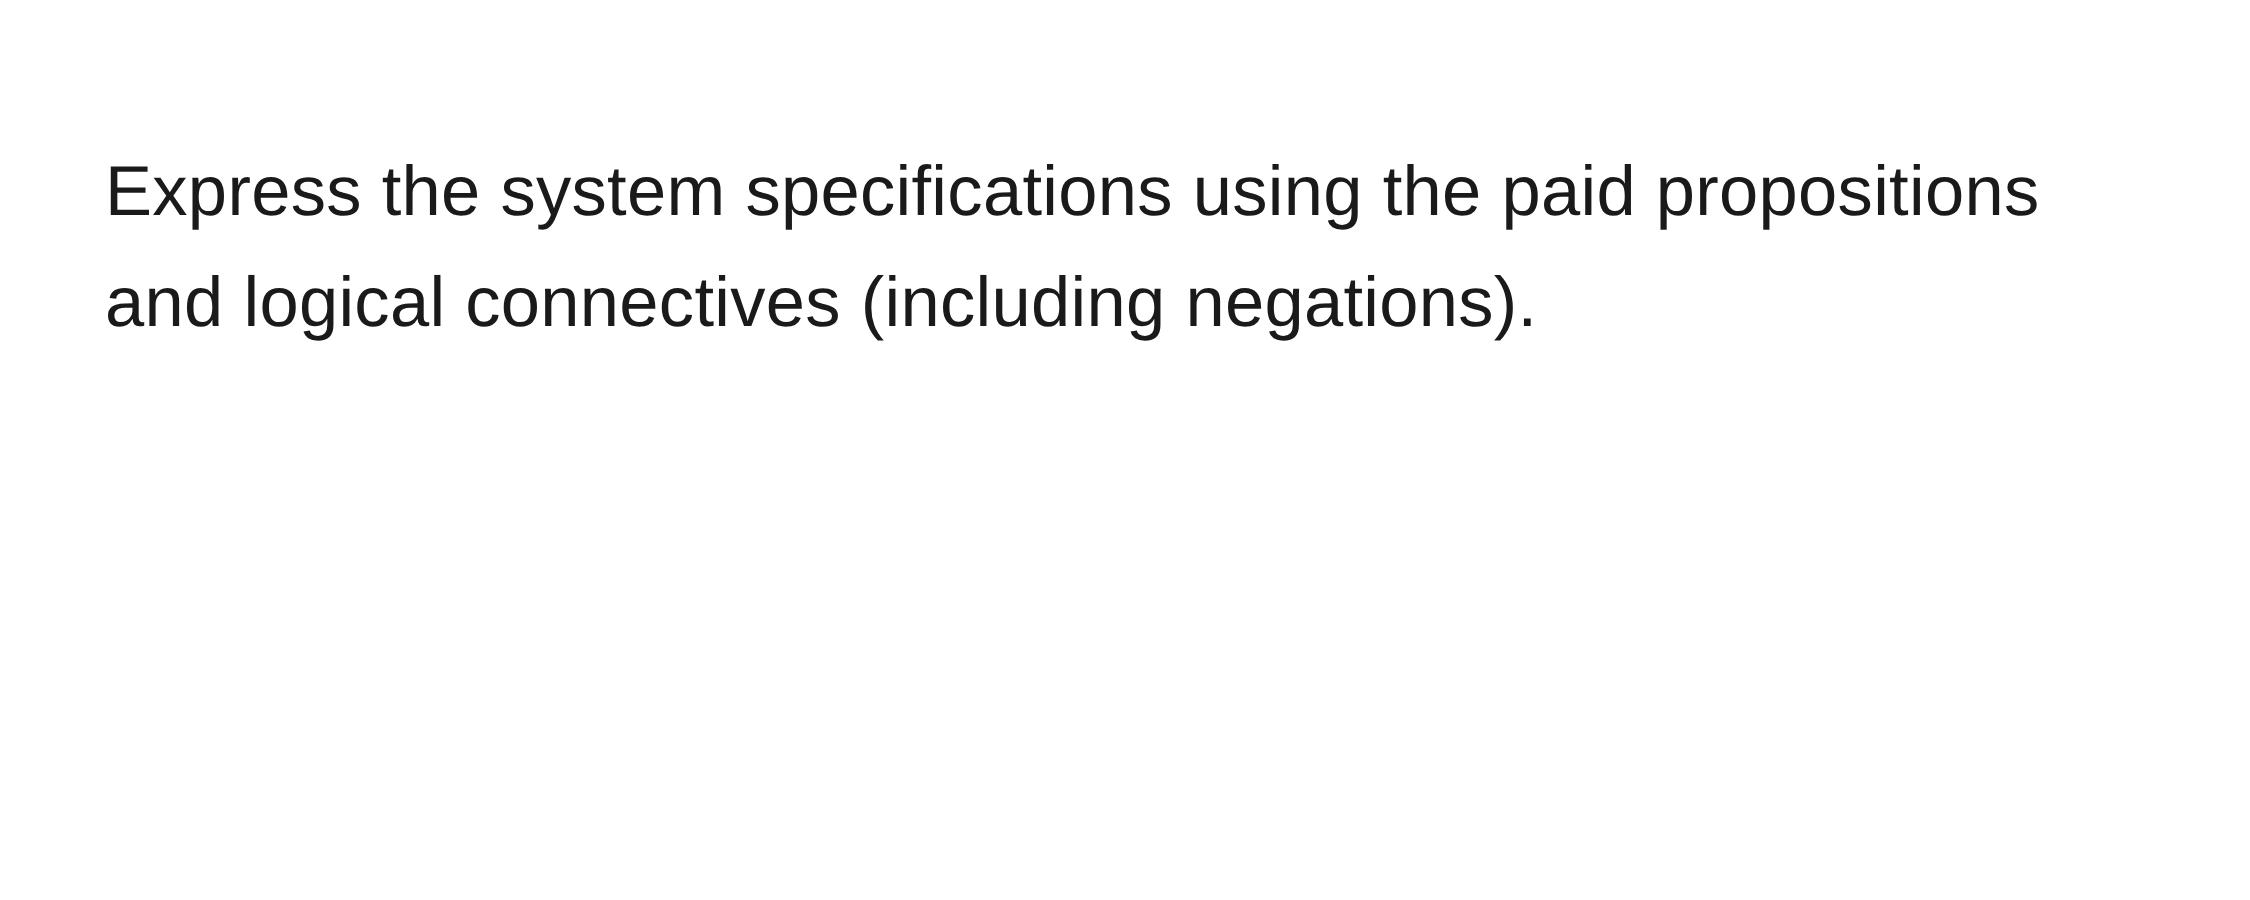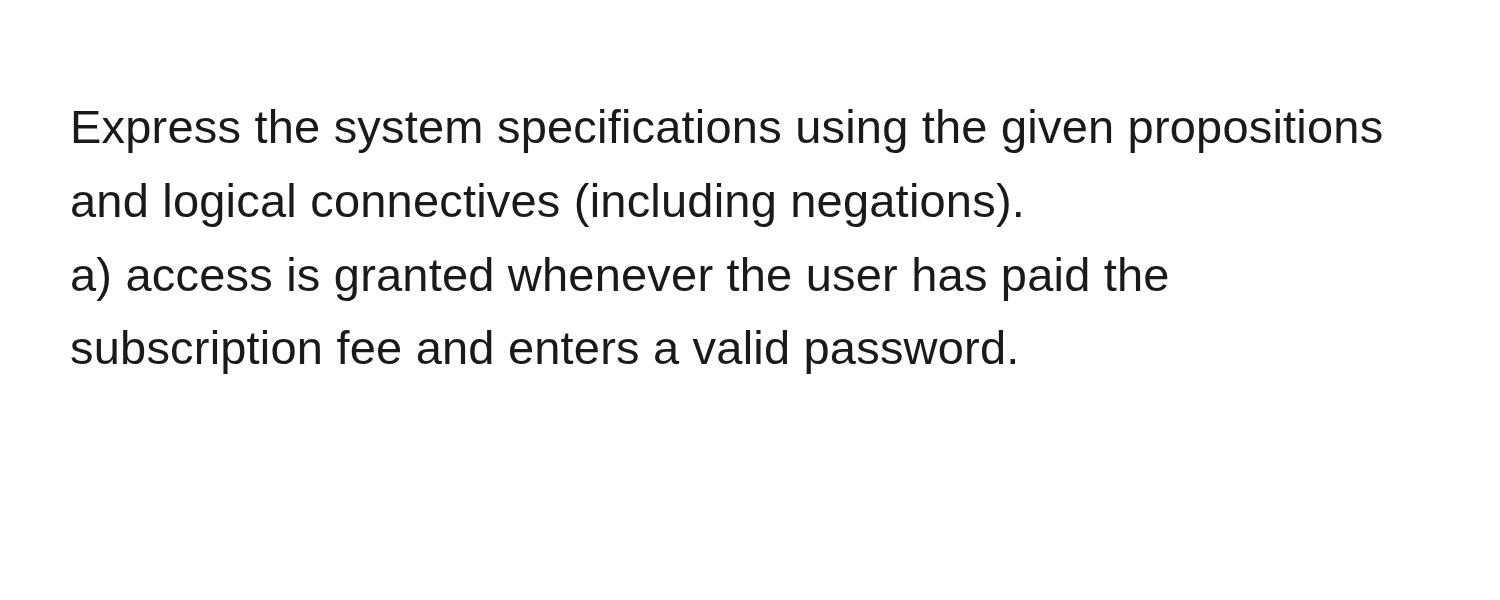--- a/index.html
+++ b/index.html
@@ -25,18 +25,14 @@
       display: block;
     }
     .problem {
       display: block;
     }
   </style>
 </head>
 <body>
 
 <div class="content">
-  <span class="instruction">Express the system specifications using the given propositions and logical connectives (including negations).</span>
-  <span class="problem">
-    <span>a)</span>
-    <span>access is granted whenever the user has paid the subscription fee and enters a valid password.</span>
-  </span>
+  <span class="instruction">Express the system specifications using the paid propositions and logical connectives (including negations).</span>
 </div>
 
 </body></html>

